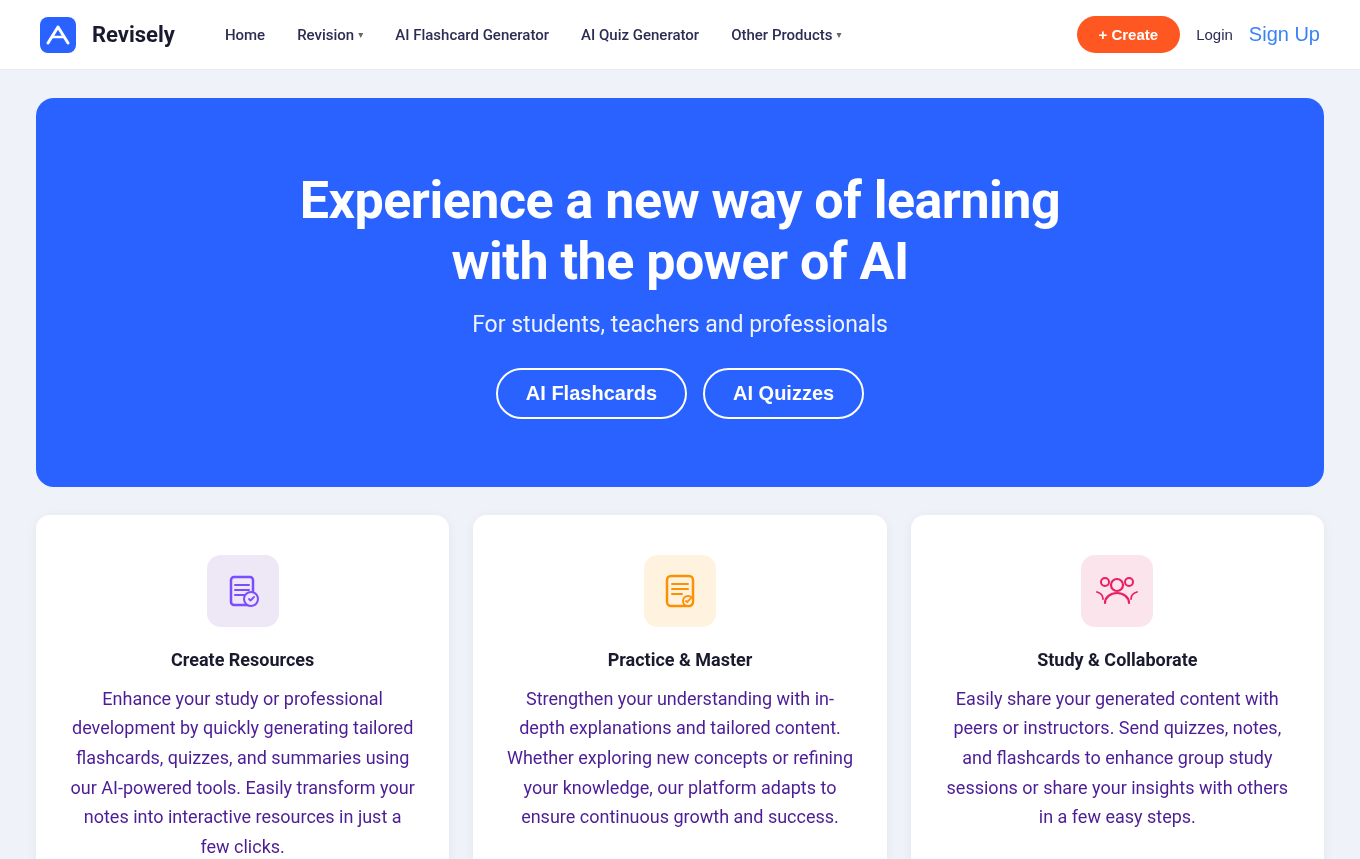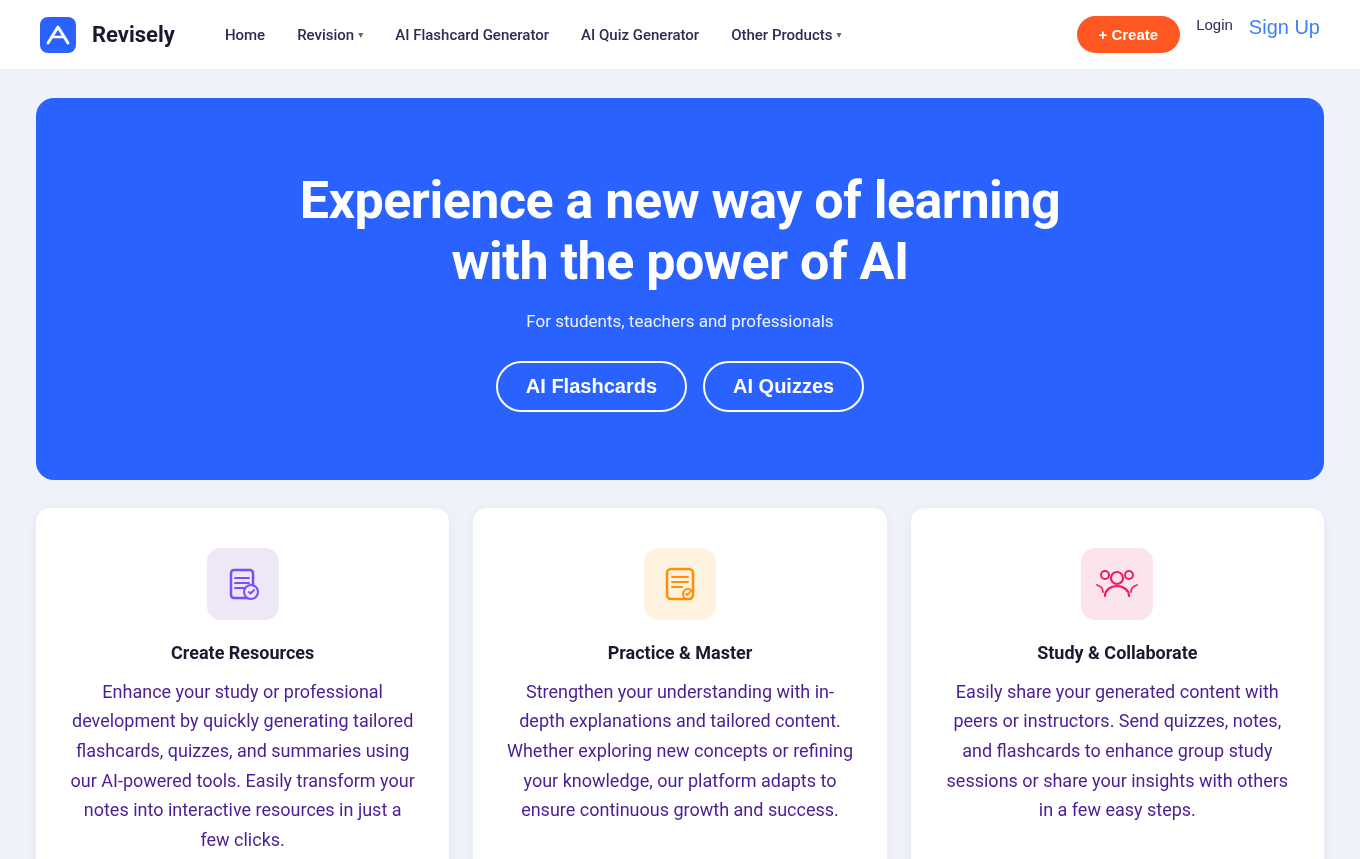--- a/index.html
+++ b/index.html
@@ -49,21 +49,21 @@
       cursor: pointer;
       border-radius: 6px;
       text-decoration: none;
     }
     .nav-link .chevron {
       font-size: 10px;
       color: #666;
     }
     .nav-actions {
       display: flex;
-      align-items: flex-start;
+      align-items: center;
       gap: 16px;
     }
     .btn-create {
       background: #ff5722;
       color: #fff;
       border: none;
       border-radius: 24px;
       padding: 10px 22px;
       font-size: 15px;
       font-weight: 600;
@@ -99,21 +99,21 @@
       color: #fff;
     }
     .hero-title {
       font-size: 52px;
       font-weight: 700;
       line-height: 1.18;
       margin-bottom: 18px;
       letter-spacing: -0.5px;
     }
     .hero-subtitle {
-      font-size: 17px;
+      font-size: 23px;
       font-weight: 400;
       opacity: 0.92;
       margin-bottom: 30px;
     }
     .hero-buttons {
       display: flex;
       justify-content: center;
       gap: 16px;
     }
     .btn-hero {

